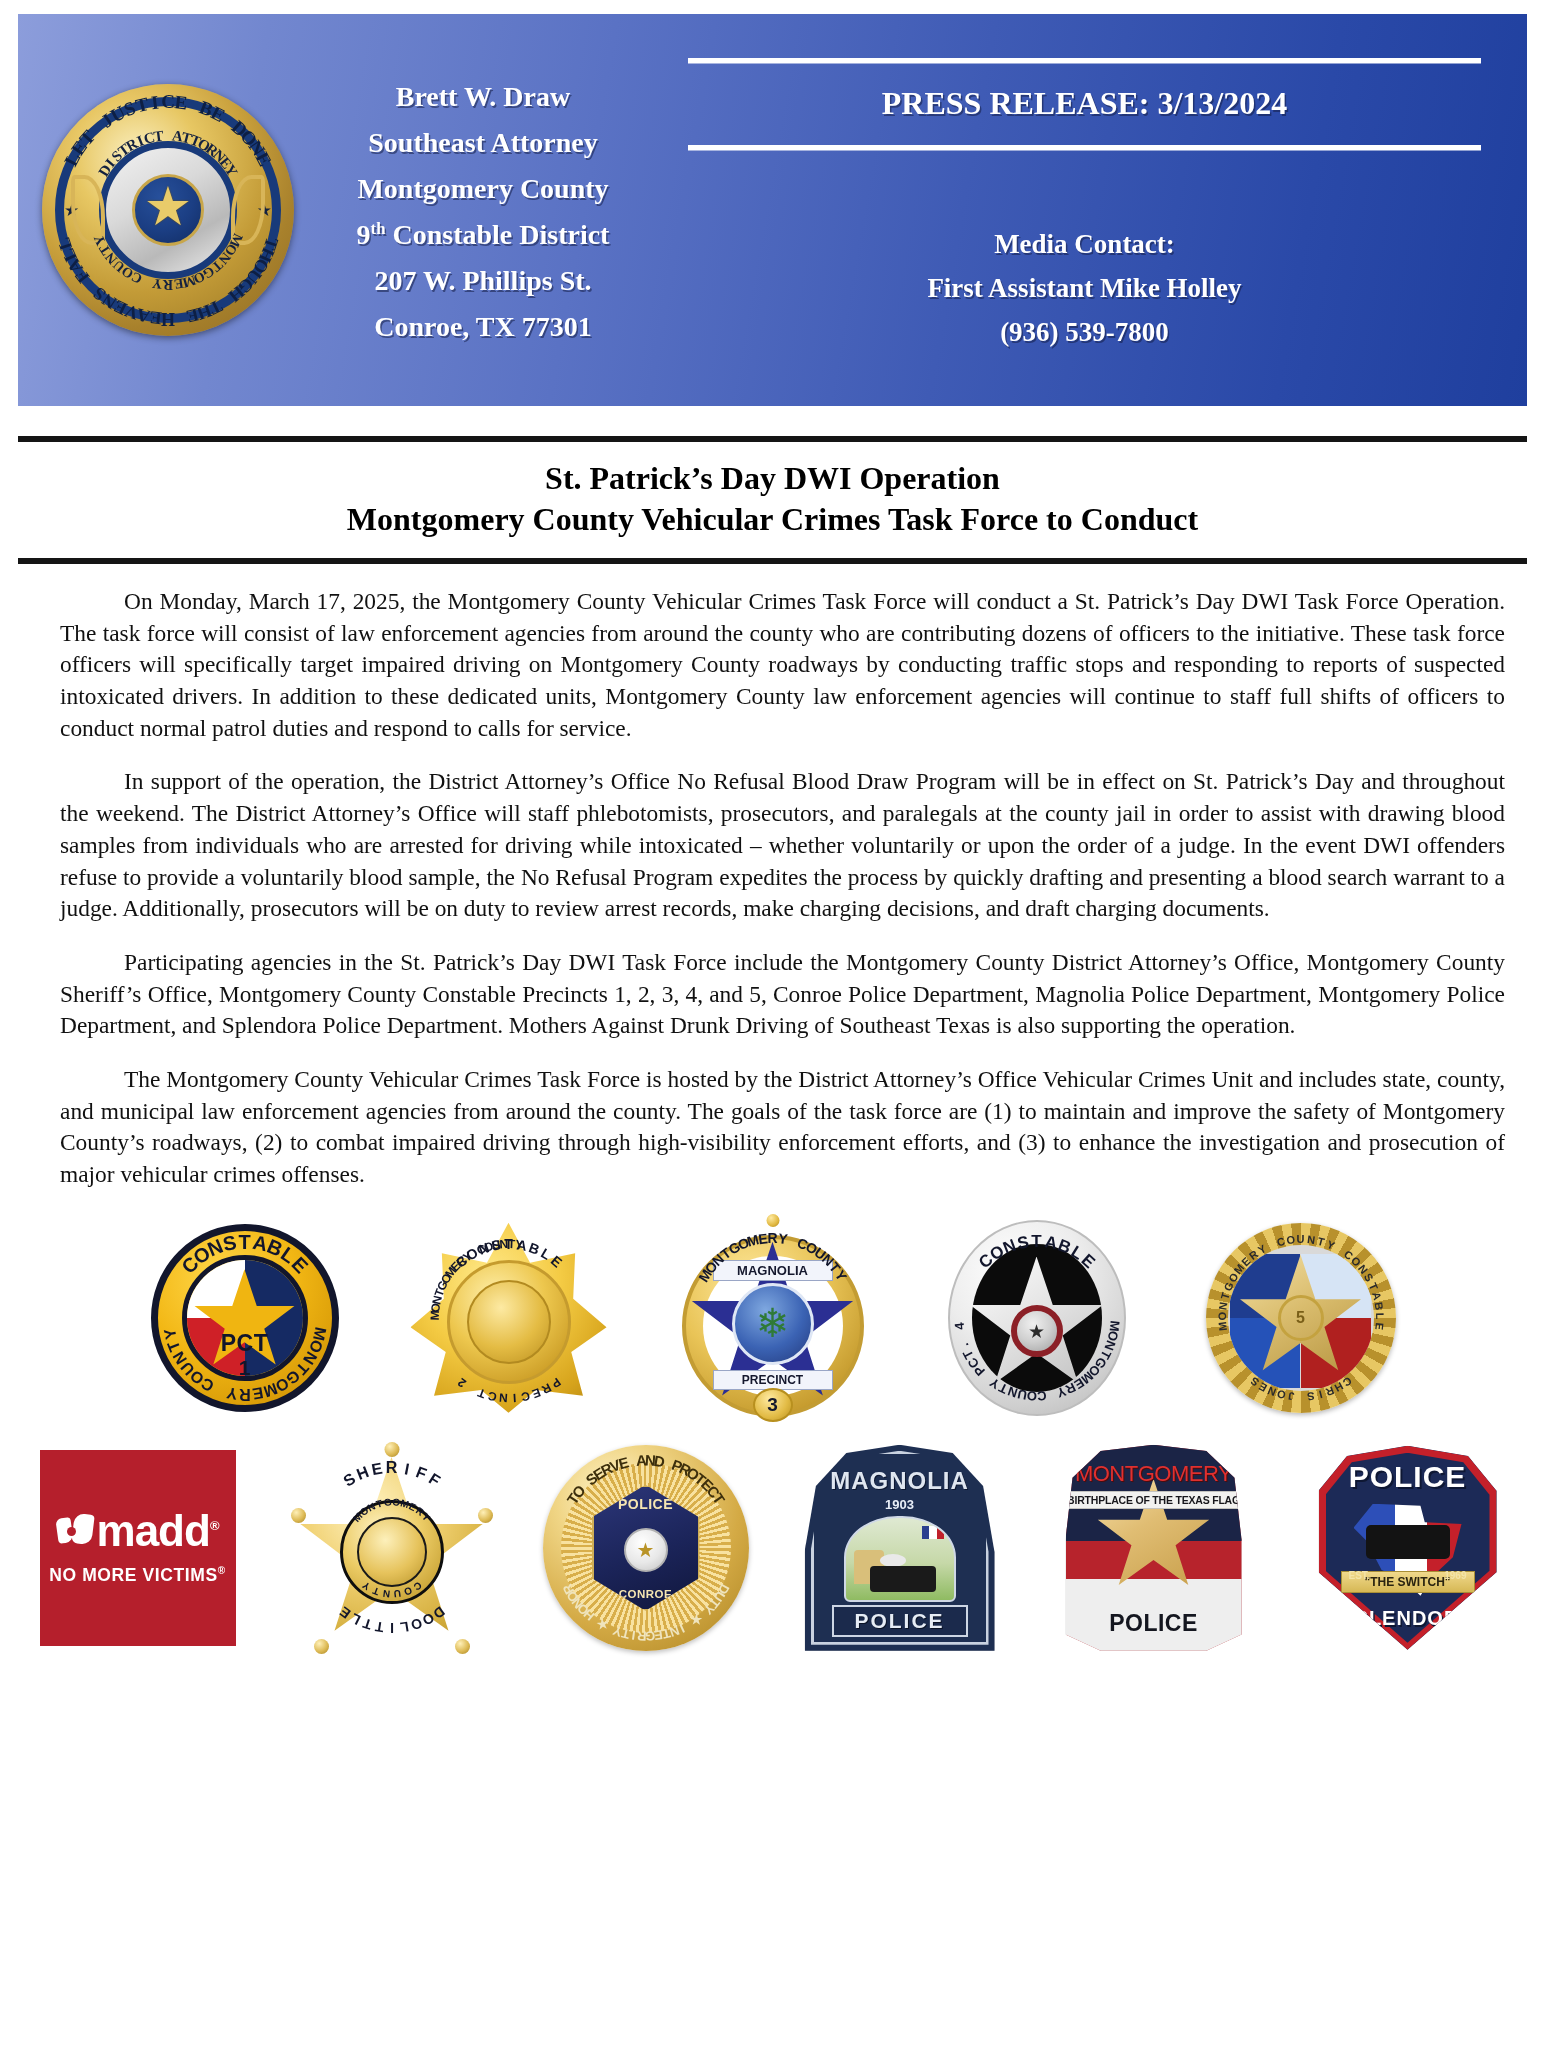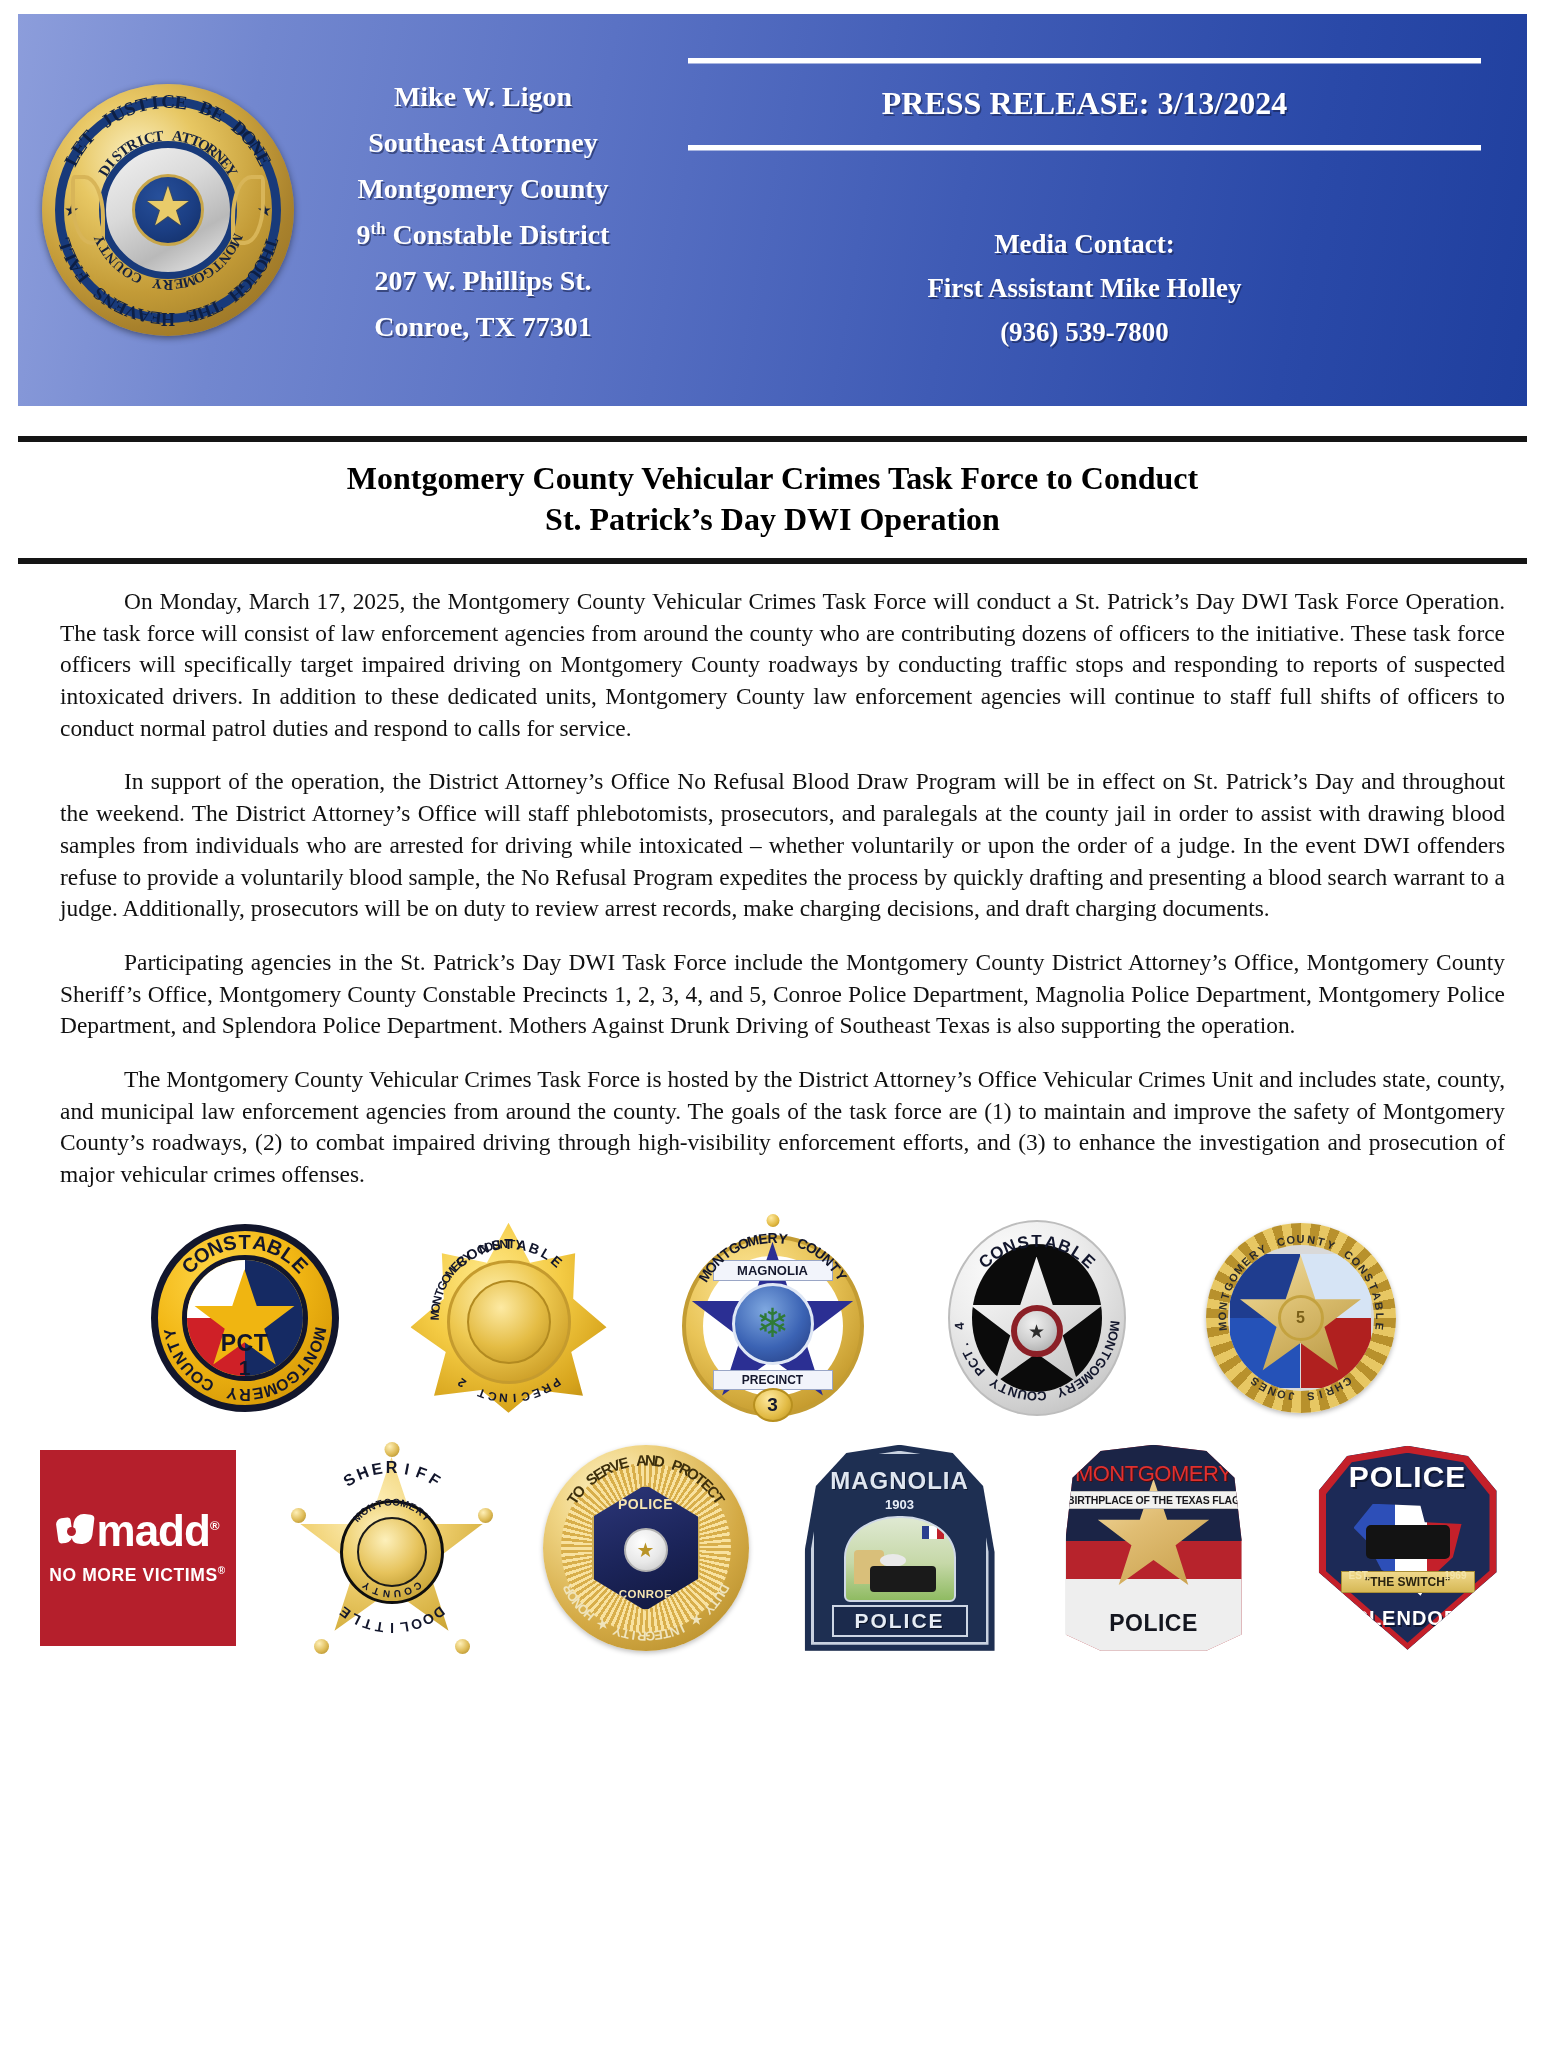--- a/index.html
+++ b/index.html
@@ -725,21 +725,21 @@
           <span class="ch arc-char" style="font-size: 14px; color: rgb(20, 33, 63); transform: rotate(33deg) translate(0px, 74px) rotate(180deg) translate(-50%, -50%); transform-origin: 0px 0px; position: absolute; left: 50%; top: 50%; font-weight: bold;">O</span>
           <span class="ch arc-char" style="font-size: 14px; color: rgb(20, 33, 63); transform: rotate(41.25deg) translate(0px, 74px) rotate(180deg) translate(-50%, -50%); transform-origin: 0px 0px; position: absolute; left: 50%; top: 50%; font-weight: bold;">U</span>
           <span class="ch arc-char" style="font-size: 14px; color: rgb(20, 33, 63); transform: rotate(49.5deg) translate(0px, 74px) rotate(180deg) translate(-50%, -50%); transform-origin: 0px 0px; position: absolute; left: 50%; top: 50%; font-weight: bold;">N</span>
           <span class="ch arc-char" style="font-size: 14px; color: rgb(20, 33, 63); transform: rotate(57.75deg) translate(0px, 74px) rotate(180deg) translate(-50%, -50%); transform-origin: 0px 0px; position: absolute; left: 50%; top: 50%; font-weight: bold;">T</span>
           <span class="ch arc-char" style="font-size: 14px; color: rgb(20, 33, 63); transform: rotate(66deg) translate(0px, 74px) rotate(180deg) translate(-50%, -50%); transform-origin: 0px 0px; position: absolute; left: 50%; top: 50%; font-weight: bold;">Y</span>
         </div>
     </div>
   </div>
 
   <div class="contact-col">
-    <div class="line">Mike W. Ligon</div>
+    <div class="line">Brett W. Draw</div>
     <div class="line">Southeast Attorney</div>
     <div class="line">Montgomery County</div>
     <div class="line"><span>9</span><sup>th</sup><span> Constable District</span></div>
     <div class="line">207 W. Phillips St.</div>
     <div class="line">Conroe, TX 77301</div>
   </div>
 
   <div class="press-col">
     <div class="rule-white"></div>
     <div class="press-title">PRESS RELEASE: 3/13/2024</div>
@@ -748,22 +748,22 @@
       <div class="mline">Media Contact:</div>
       <div class="mline">First Assistant Mike Holley</div>
       <div class="mline">(936) 539-7800</div>
     </div>
   </div>
 </div>
 
 <div class="hr-thick top"></div>
 
 <div class="doc-title">
+  <span class="t-line">St. Patrick’s Day DWI Operation</span>
   <span class="t-line">Montgomery County Vehicular Crimes Task Force to Conduct</span>
-  <span class="t-line">St. Patrick’s Day DWI Operation</span>
 </div>
 
 <div class="hr-thick bottom"></div>
 
 <div class="body-wrap">
   <p class="para">On Monday, March 17, 2025, the Montgomery County Vehicular Crimes Task Force will conduct a St. Patrick’s Day DWI Task Force Operation. The task force will consist of law enforcement agencies from around the county who are contributing dozens of officers to the initiative. These task force officers will specifically target impaired driving on Montgomery County roadways by conducting traffic stops and responding to reports of suspected intoxicated drivers. In addition to these dedicated units, Montgomery County law enforcement agencies will continue to staff full shifts of officers to conduct normal patrol duties and respond to calls for service.</p>
   <p class="para">In support of the operation, the District Attorney’s Office No Refusal Blood Draw Program will be in effect on St. Patrick’s Day and throughout the weekend. The District Attorney’s Office will staff phlebotomists, prosecutors, and paralegals at the county jail in order to assist with drawing blood samples from individuals who are arrested for driving while intoxicated – whether voluntarily or upon the order of a judge. In the event DWI offenders refuse to provide a voluntarily blood sample, the No Refusal Program expedites the process by quickly drafting and presenting a blood search warrant to a judge. Additionally, prosecutors will be on duty to review arrest records, make charging decisions, and draft charging documents.</p>
   <p class="para">Participating agencies in the St. Patrick’s Day DWI Task Force include the Montgomery County District Attorney’s Office, Montgomery County Sheriff’s Office, Montgomery County Constable Precincts 1, 2, 3, 4, and 5, Conroe Police Department, Magnolia Police Department, Montgomery Police Department, and Splendora Police Department. Mothers Against Drunk Driving of Southeast Texas is also supporting the operation.</p>
   <p class="para">The Montgomery County Vehicular Crimes Task Force is hosted by the District Attorney’s Office Vehicular Crimes Unit and includes state, county, and municipal law enforcement agencies from around the county. The goals of the task force are (1) to maintain and improve the safety of Montgomery County’s roadways, (2) to combat impaired driving through high-visibility enforcement efforts, and (3) to enhance the investigation and prosecution of major vehicular crimes offenses.</p>
 </div>

